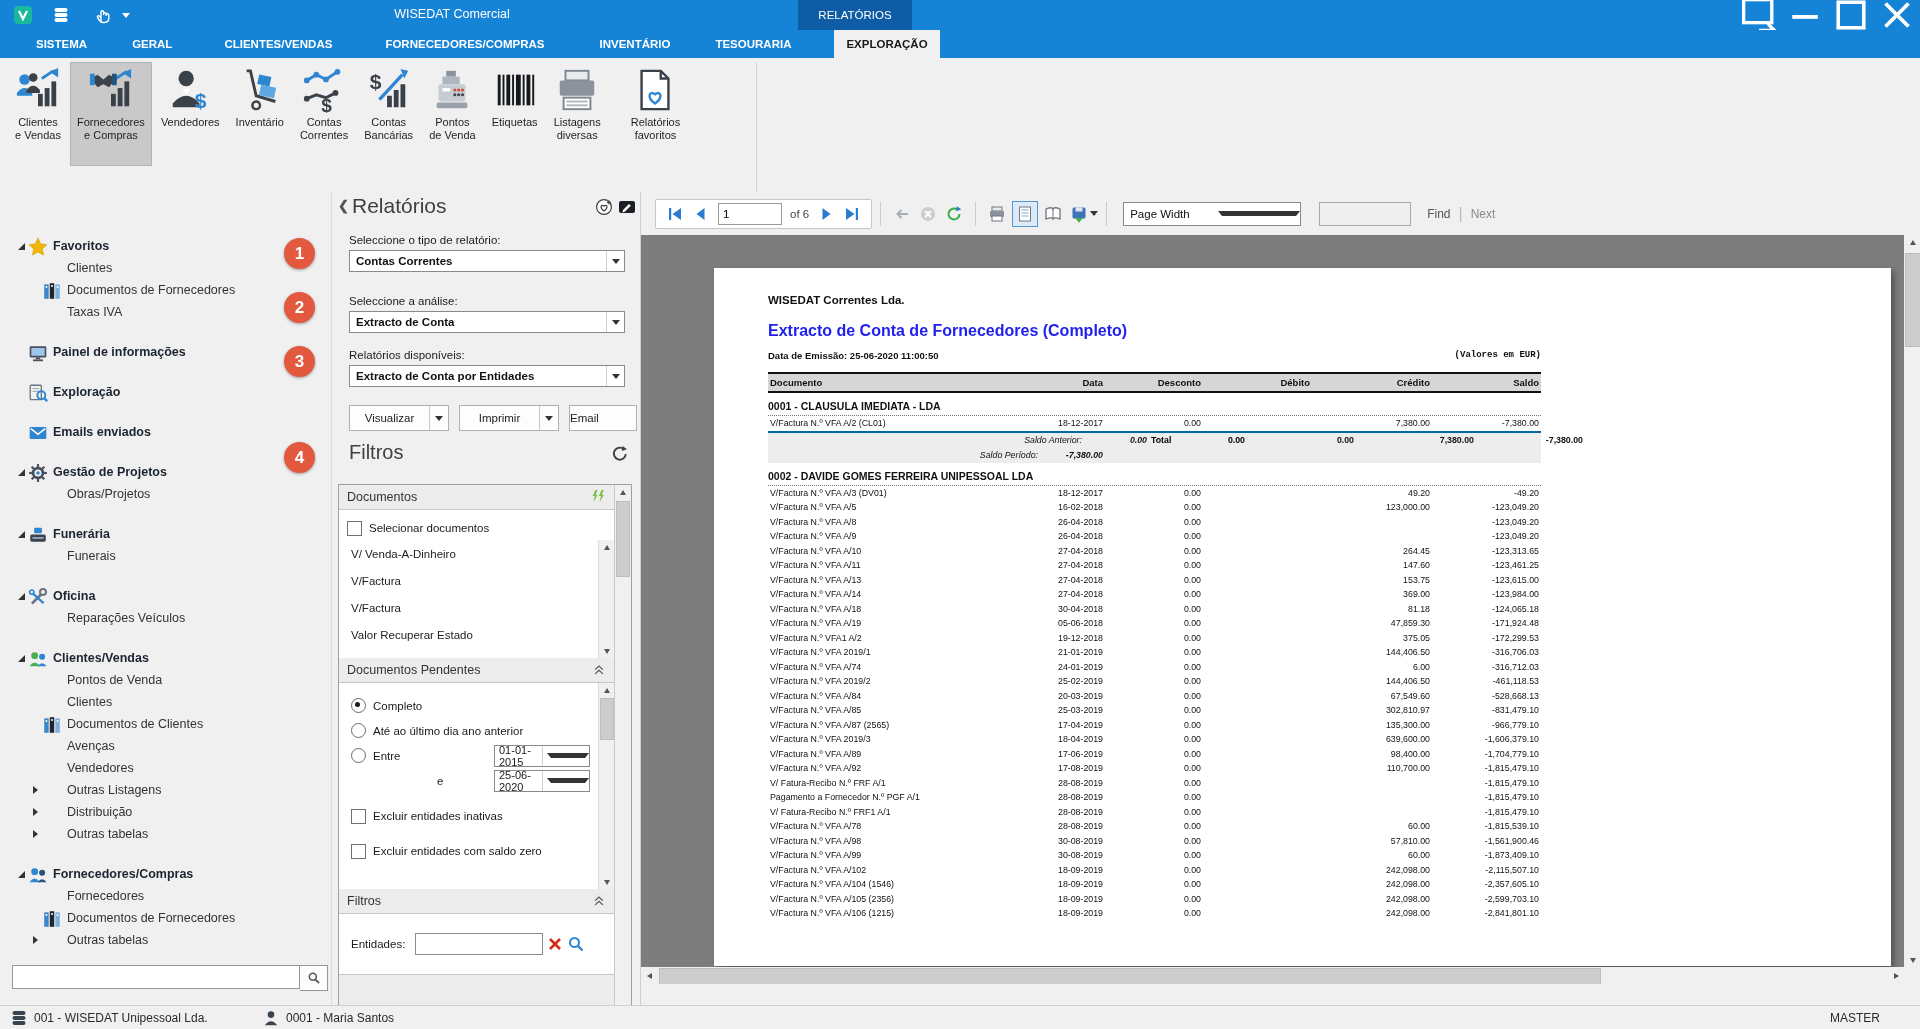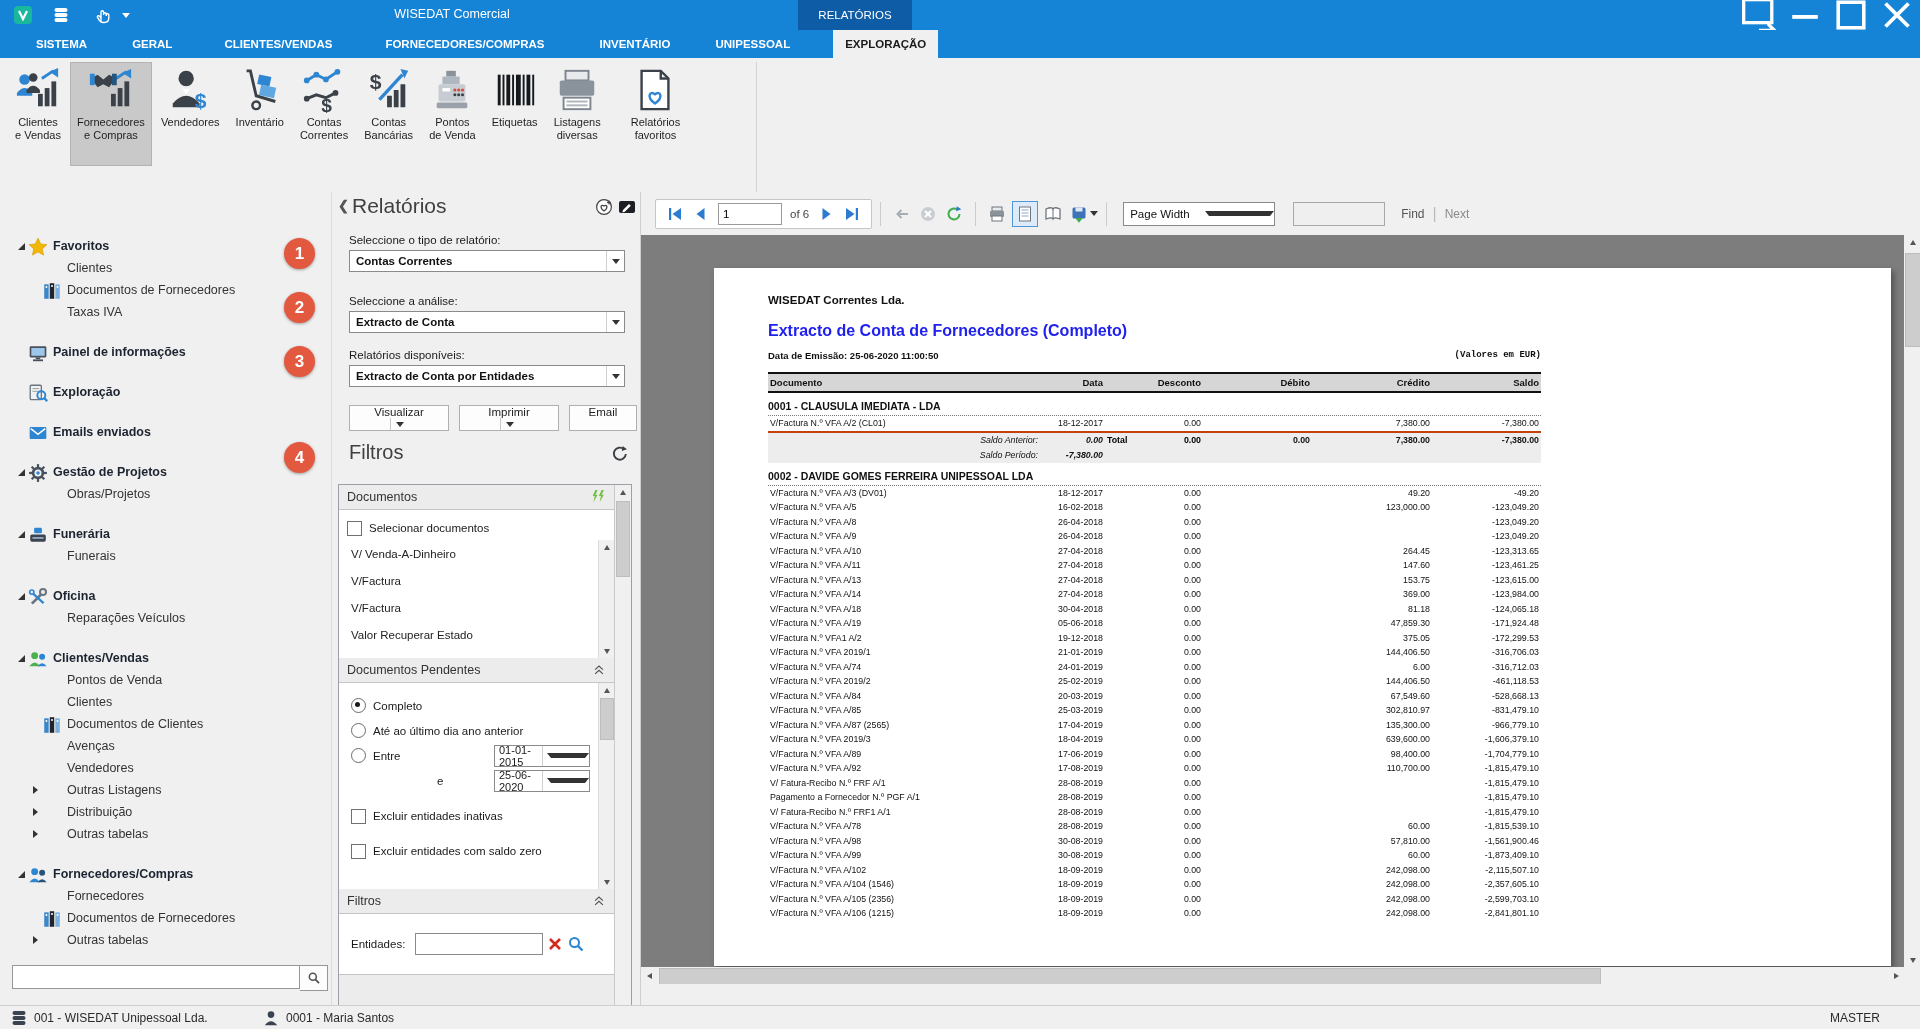--- a/index.html
+++ b/index.html
@@ -51,21 +51,21 @@
   .p-collapse{position:absolute;left:6px;top:6px;width:14px;height:16px;cursor:pointer;color:#555;font-size:13px;font-weight:bold;}
   .p-title{position:absolute;left:20px;top:2px;font-size:21px;color:#3f3f3f;}
   .p-hic{position:absolute;top:6px;width:18px;height:18px;cursor:pointer;}
   .p-label{position:absolute;left:17px;font-size:11.5px;color:#1a1a1a;}
   .select{position:absolute;left:17px;width:276px;height:22px;background:#fff;border:1px solid #8a8a8a;box-sizing:border-box;
           display:flex;align-items:center;cursor:pointer;}
   .select .sval{flex:1;font-size:11.5px;font-weight:bold;color:#111;padding-left:6px;white-space:nowrap;overflow:hidden;}
   .select .sarr{width:17px;height:100%;border-left:1px solid #d0d0d0;display:flex;align-items:center;justify-content:center;}
   .tri-dn{width:0;height:0;border-left:4px solid transparent;border-right:4px solid transparent;border-top:5px solid #333;}
   .pbtn{position:absolute;top:213px;height:26px;background:#fdfdfd;border:1px solid #b0b0b0;box-sizing:border-box;
-        display:flex;align-items:center;justify-content:center;font-size:11.5px;color:#222;cursor:pointer;flex-direction:column;}
+        display:flex;align-items:center;justify-content:center;font-size:11.5px;color:#222;cursor:pointer;}
   .pbtn .splitarr{width:18px;height:100%;border-left:1px solid #c9c9c9;display:flex;align-items:center;justify-content:center;}
   .p-filtros{position:absolute;left:17px;top:249px;font-size:20px;color:#3f3f3f;}
   .p-refresh{position:absolute;left:278px;top:253px;width:18px;height:18px;cursor:pointer;}
 
   
   .fbox{position:absolute;left:6px;top:292px;width:294px;height:633px;border:1px solid #9aa0a6;background:#f6f6f6;display:flex;box-sizing:border-box;}
   .fmain{flex:1;display:flex;flex-direction:column;overflow:hidden;}
   .sech{height:24px;flex:none;background:#ececec;border-bottom:1px solid #c6c6c6;display:flex;align-items:center;padding:0 8px;font-size:12.5px;color:#333;}
   .sech .spacer{flex:1;}
   .docbody{background:#fff;padding:6px 0 0 8px;flex:none;}
@@ -92,21 +92,21 @@
 
   
   .viewer{position:absolute;left:640px;top:192px;width:1280px;height:813px;background:#f0f0f0;border-left:1px solid #cfcfcf;box-sizing:border-box;}
   .vtoolbar{position:absolute;left:0;top:0;width:100%;height:43px;display:flex;align-items:center;padding-left:14px;box-sizing:border-box;}
   .pager{display:flex;align-items:center;background:#fff;border:1px solid #c6c6c6;height:28px;padding:0 6px;border-radius:2px;}
   .tbic{width:18px;height:18px;margin:0 4px;cursor:pointer;}
   .pg-input{width:54px;height:20px;border:1px solid #9a9a9a;font-size:11.5px;padding:0 4px;margin:0 4px;font-family:inherit;}
   .pg-of{font-size:11.5px;color:#444;margin:4px 4px;}
   .vsep{width:1px;height:24px;background:#cccccc;margin:0 8px;}
   .tb-selbox{border:1px solid #4f97d6;background:#dceafa;padding:3px;margin:0 2px;cursor:pointer;}
-  .zoomsel{width:152px;height:24px;background:#fff;border:1px solid #8a8a8a;display:flex;align-items:center;margin-left:8px;cursor:pointer;box-sizing:border-box;}
+  .zoomsel{width:178px;height:24px;background:#fff;border:1px solid #8a8a8a;display:flex;align-items:center;margin-left:8px;cursor:pointer;box-sizing:border-box;}
   .zoomsel span{flex:1;font-size:11.5px;padding-left:6px;color:#111;}
   .findbox{width:92px;height:24px;background:#efefef;border:1px solid #a8a8a8;margin-left:18px;box-sizing:border-box;font-family:inherit;font-size:11px;padding:0 4px;}
   .findlb{font-size:12px;color:#555;margin-left:16px;cursor:pointer;}
   .findsep{color:#bbb;margin:0 8px;}
   .nextlb{font-size:12px;color:#8a8a8a;cursor:pointer;}
   .dark{position:absolute;left:0;top:43px;width:1280px;height:749px;background:#7d7d7d;overflow:hidden;}
   .page{position:absolute;left:73px;top:33px;width:1177px;height:698px;background:#fff;box-shadow:3px 3px 6px rgba(0,0,0,.35);overflow:hidden;}
   .vscroll{position:absolute;right:0;top:0;width:17px;bottom:17px;background:#f0f0f0;}
   .hscroll{position:absolute;left:0;bottom:0;height:17px;right:17px;background:#f0f0f0;}
   .corner{position:absolute;right:0;bottom:0;width:17px;height:17px;background:#f0f0f0;}
@@ -124,21 +124,21 @@
   .rp-table{position:absolute;left:54px;top:104px;width:773px;}
   .rp-hrow{display:grid;grid-template-columns:280px 57px 98px 109px 120px 109px;background:#d6d6d6;
            border-top:2px solid #111;border-bottom:2px solid #111;height:17px;align-items:center;}
   .rp-hc{font-size:9.5px;font-weight:bold;color:#111;padding:0 2px;}
   .rp-hc.num{text-align:right;}
   .rp-group{font-size:10.5px;font-weight:bold;color:#111;padding-top:7px;height:15px;border-bottom:1px dotted #777;}
   .rp-row{display:grid;grid-template-columns:280px 57px 98px 109px 120px 109px;height:14.5px;align-items:center;}
   .rp-c{font-size:8.8px;color:#111;padding:0 2px;white-space:nowrap;overflow:hidden;}
   .rp-c.num{text-align:right;}
   .rp-tot,.rp-tot2{display:grid;grid-template-columns:280px 57px 98px 109px 120px 109px;height:15px;align-items:center;background:#ededed;}
-  .rp-tot{border-top:2px solid #c2410c;}
+  .rp-tot{border-top:2px solid #0369a1;padding-left:44px;}
   .rp-lab{font-size:8.8px;font-style:italic;color:#111;text-align:right;padding-right:10px;}
   .rp-bi{font-size:8.8px;font-style:italic;font-weight:bold;color:#111;text-align:right;padding-right:2px;}
   .rp-b{font-size:8.8px;font-weight:bold;color:#111;text-align:right;padding-right:2px;}
   .rp-totmix{display:flex;justify-content:space-between;font-size:8.8px;font-weight:bold;padding:0 2px;}
 
   
   .num-circle{position:absolute;left:284px;width:31px;height:31px;border-radius:50%;background:#e25940;color:#fff;
               font-size:17px;font-weight:bold;display:flex;align-items:center;justify-content:center;z-index:60;
               box-shadow:0 1px 3px rgba(0,0,0,.35);}
 
@@ -198,21 +198,21 @@
       </span>
   </div>
 </div>
 
 <div class="menubar" id="menu-tabs">
     <div class="mtab" style="margin-left:24px">SISTEMA</div>
     <div class="mtab" style="margin-left:21px">GERAL</div>
     <div class="mtab" style="margin-left:28px">CLIENTES/VENDAS</div>
     <div class="mtab" style="margin-left:29px">FORNECEDORES/COMPRAS</div>
     <div class="mtab" style="margin-left:31px">INVENTÁRIO</div>
-    <div class="mtab" style="margin-left:21px">UNIPESSOAL</div>
+    <div class="mtab" style="margin-left:21px">TESOURARIA</div>
     <div class="mtab active" style="margin-left:31px">EXPLORAÇÃO</div>
   </div>
 
 <div class="ribbon">
   <div class="rb-row" id="ribbon-buttons">
       <div class="rbtn">
         <span class="ric">
           <svg viewBox="0 0 48 48">
             <g fill="#3b4149">
               <rect x="24" y="28" width="5" height="13"></rect>

